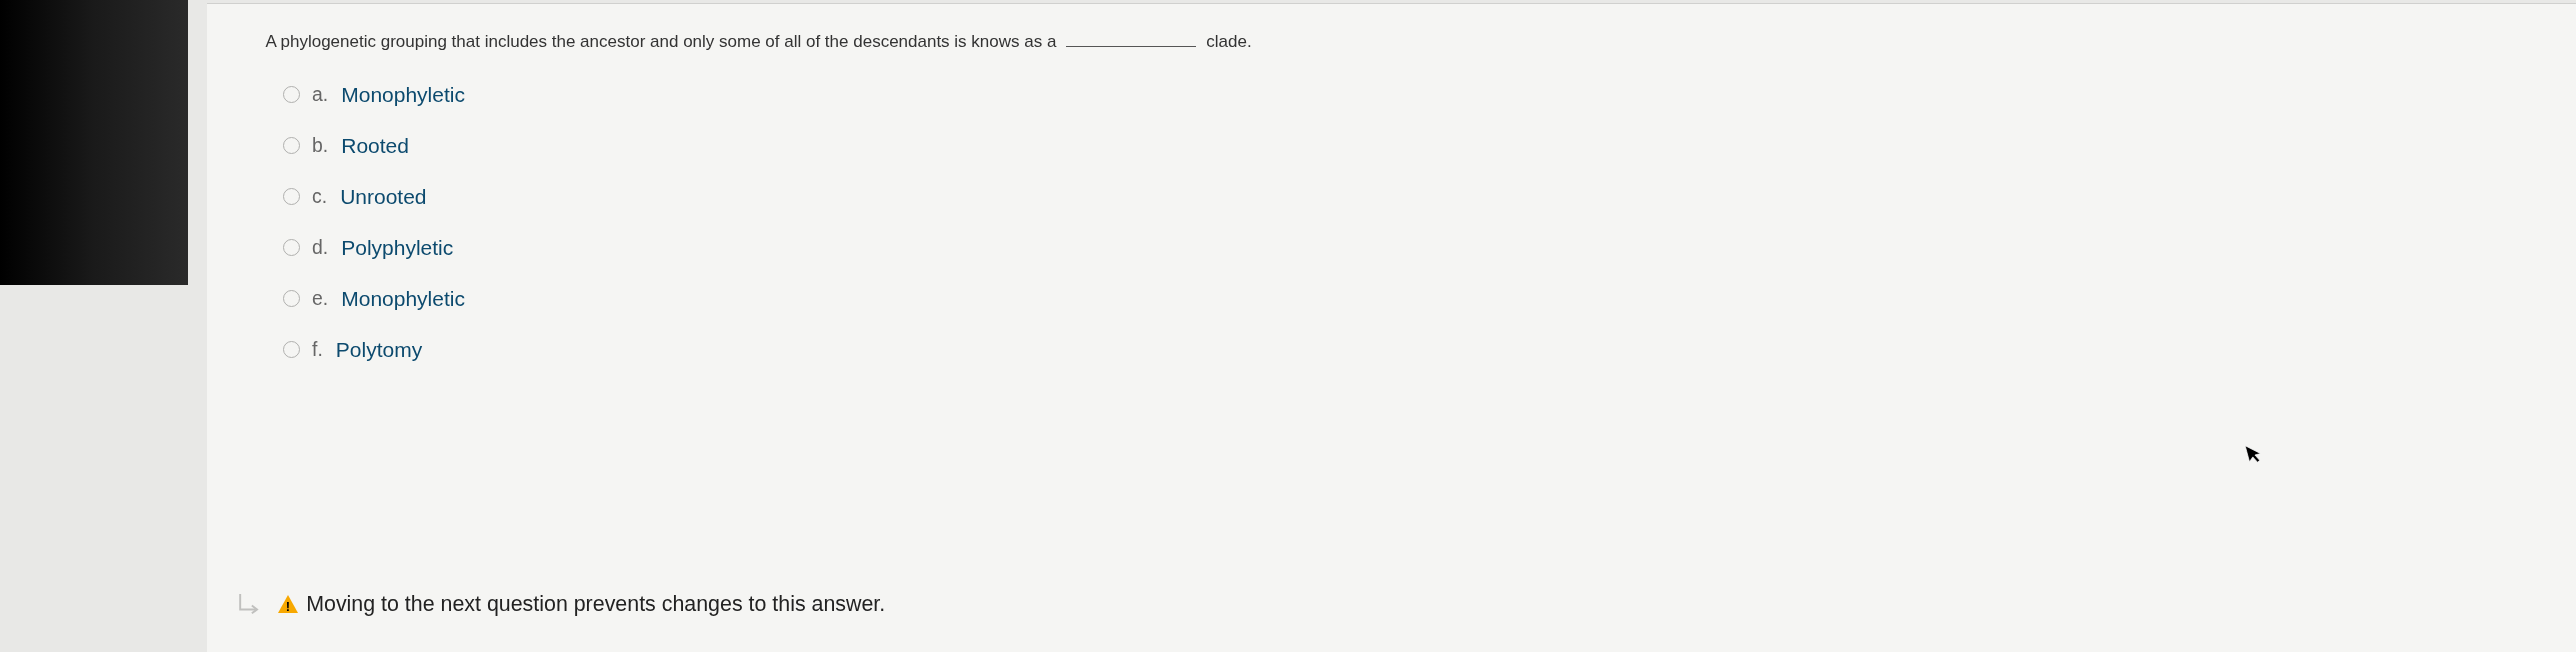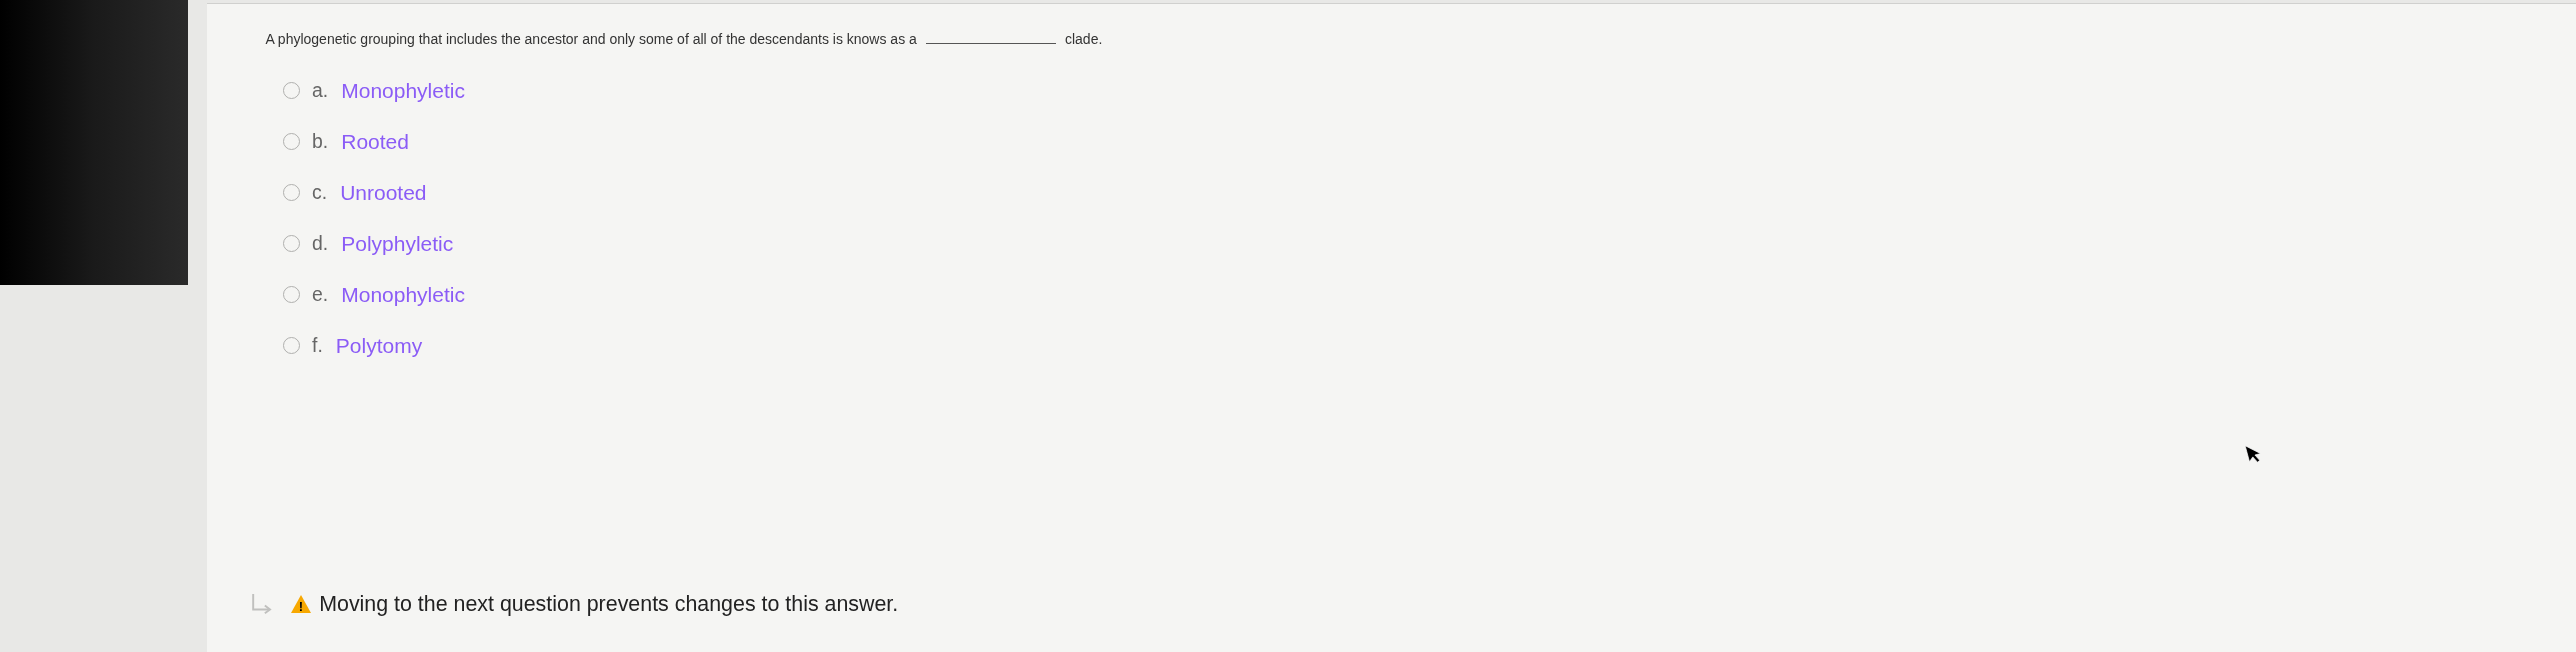--- a/index.html
+++ b/index.html
@@ -24,21 +24,21 @@
     .main-area {
       flex: 1;
       background: #f5f5f3;
       margin-left: 19.4px;
       margin-top: 3.2px;
       padding: 26px 58px 26px 58px;
       border-top: 1.3px solid #d0d0ce;
       position: relative;
     }
     .question-text {
-      font-size: 14px;
+      font-size: 17px;
       color: #333;
       margin-bottom: 29px;
       line-height: 1.4;
     }
     .blank-line {
       display: inline-block;
       border-bottom: 1.3px solid #555;
       width: 130px;
       height: 1em;
       vertical-align: baseline;
@@ -64,26 +64,26 @@
       cursor: pointer;
       flex-shrink: 0;
     }
     .option-letter {
       font-size: 19.4px;
       color: #666;
       margin-right: 1.3px;
     }
     .option-text {
       font-size: 21px;
-      color: #8b5cf6;
+      color: #0c4a6e;
     }
     .warning-bar {
       position: absolute;
       bottom: 32px;
-      left: 39px;
+      left: 26px;
       display: flex;
       align-items: center;
       gap: 7.8px;
     }
     .nav-arrow {
       width: 32px;
       height: 32px;
       display: flex;
       align-items: center;
       justify-content: center;

